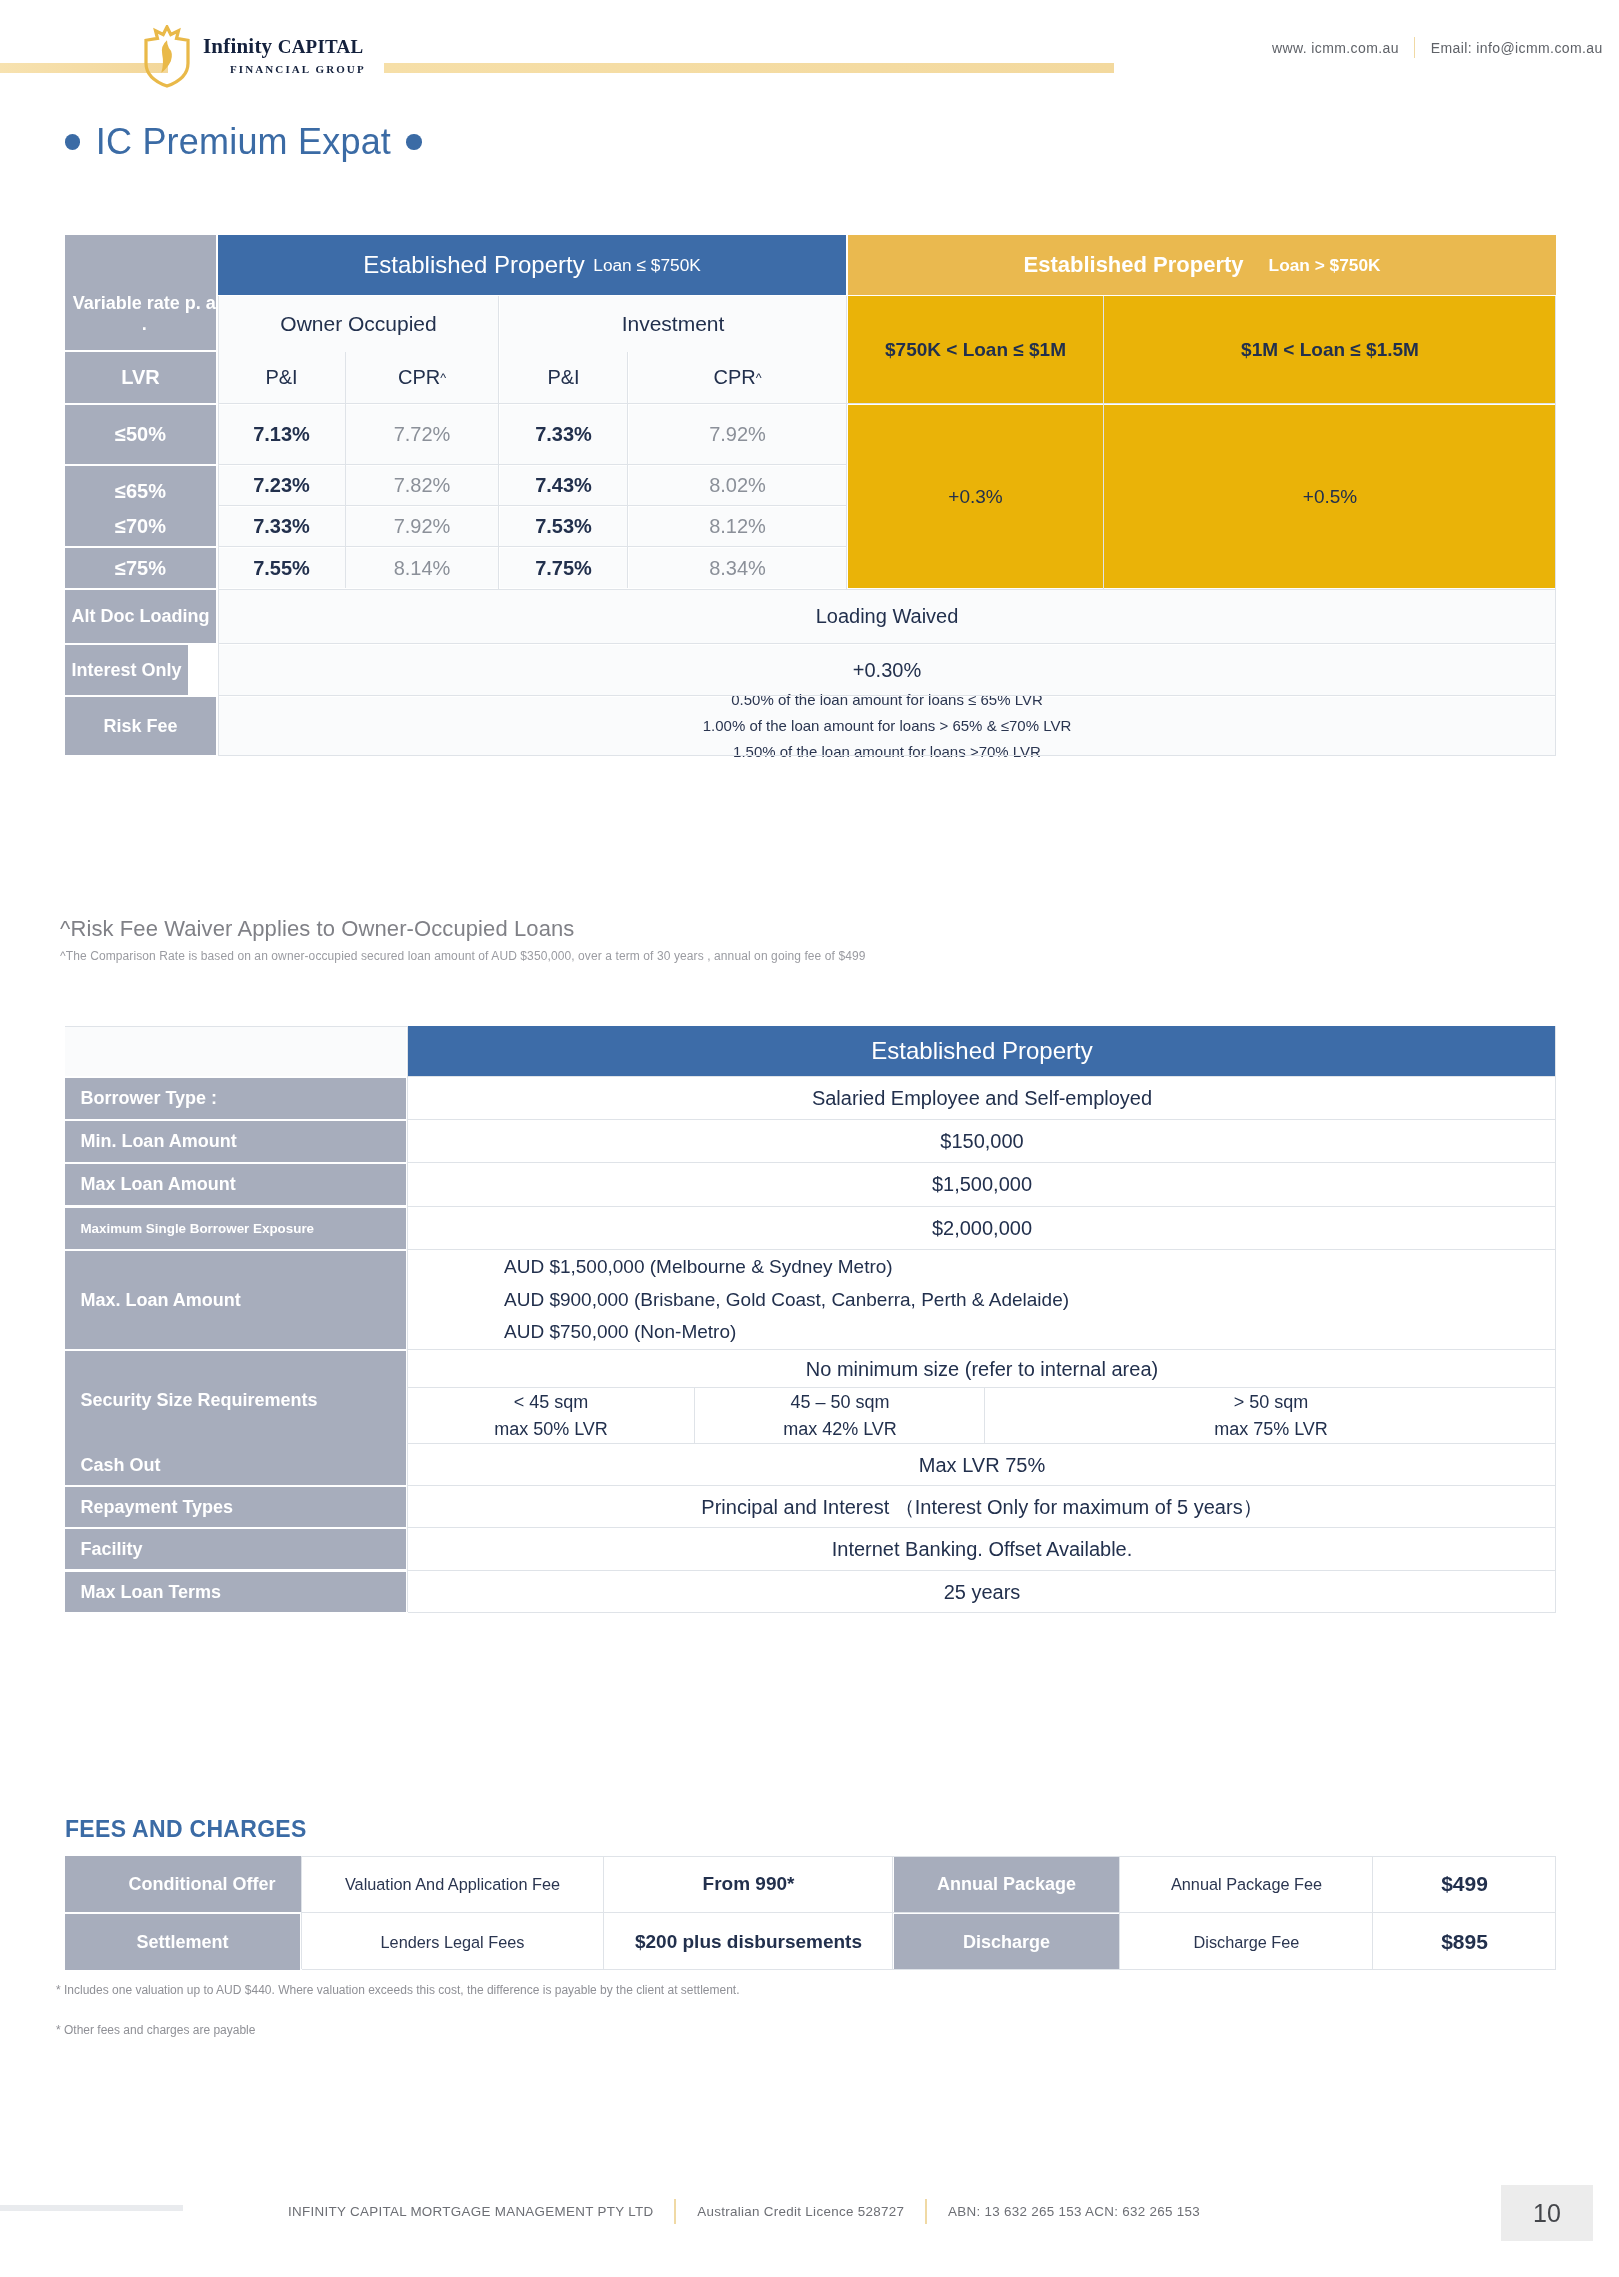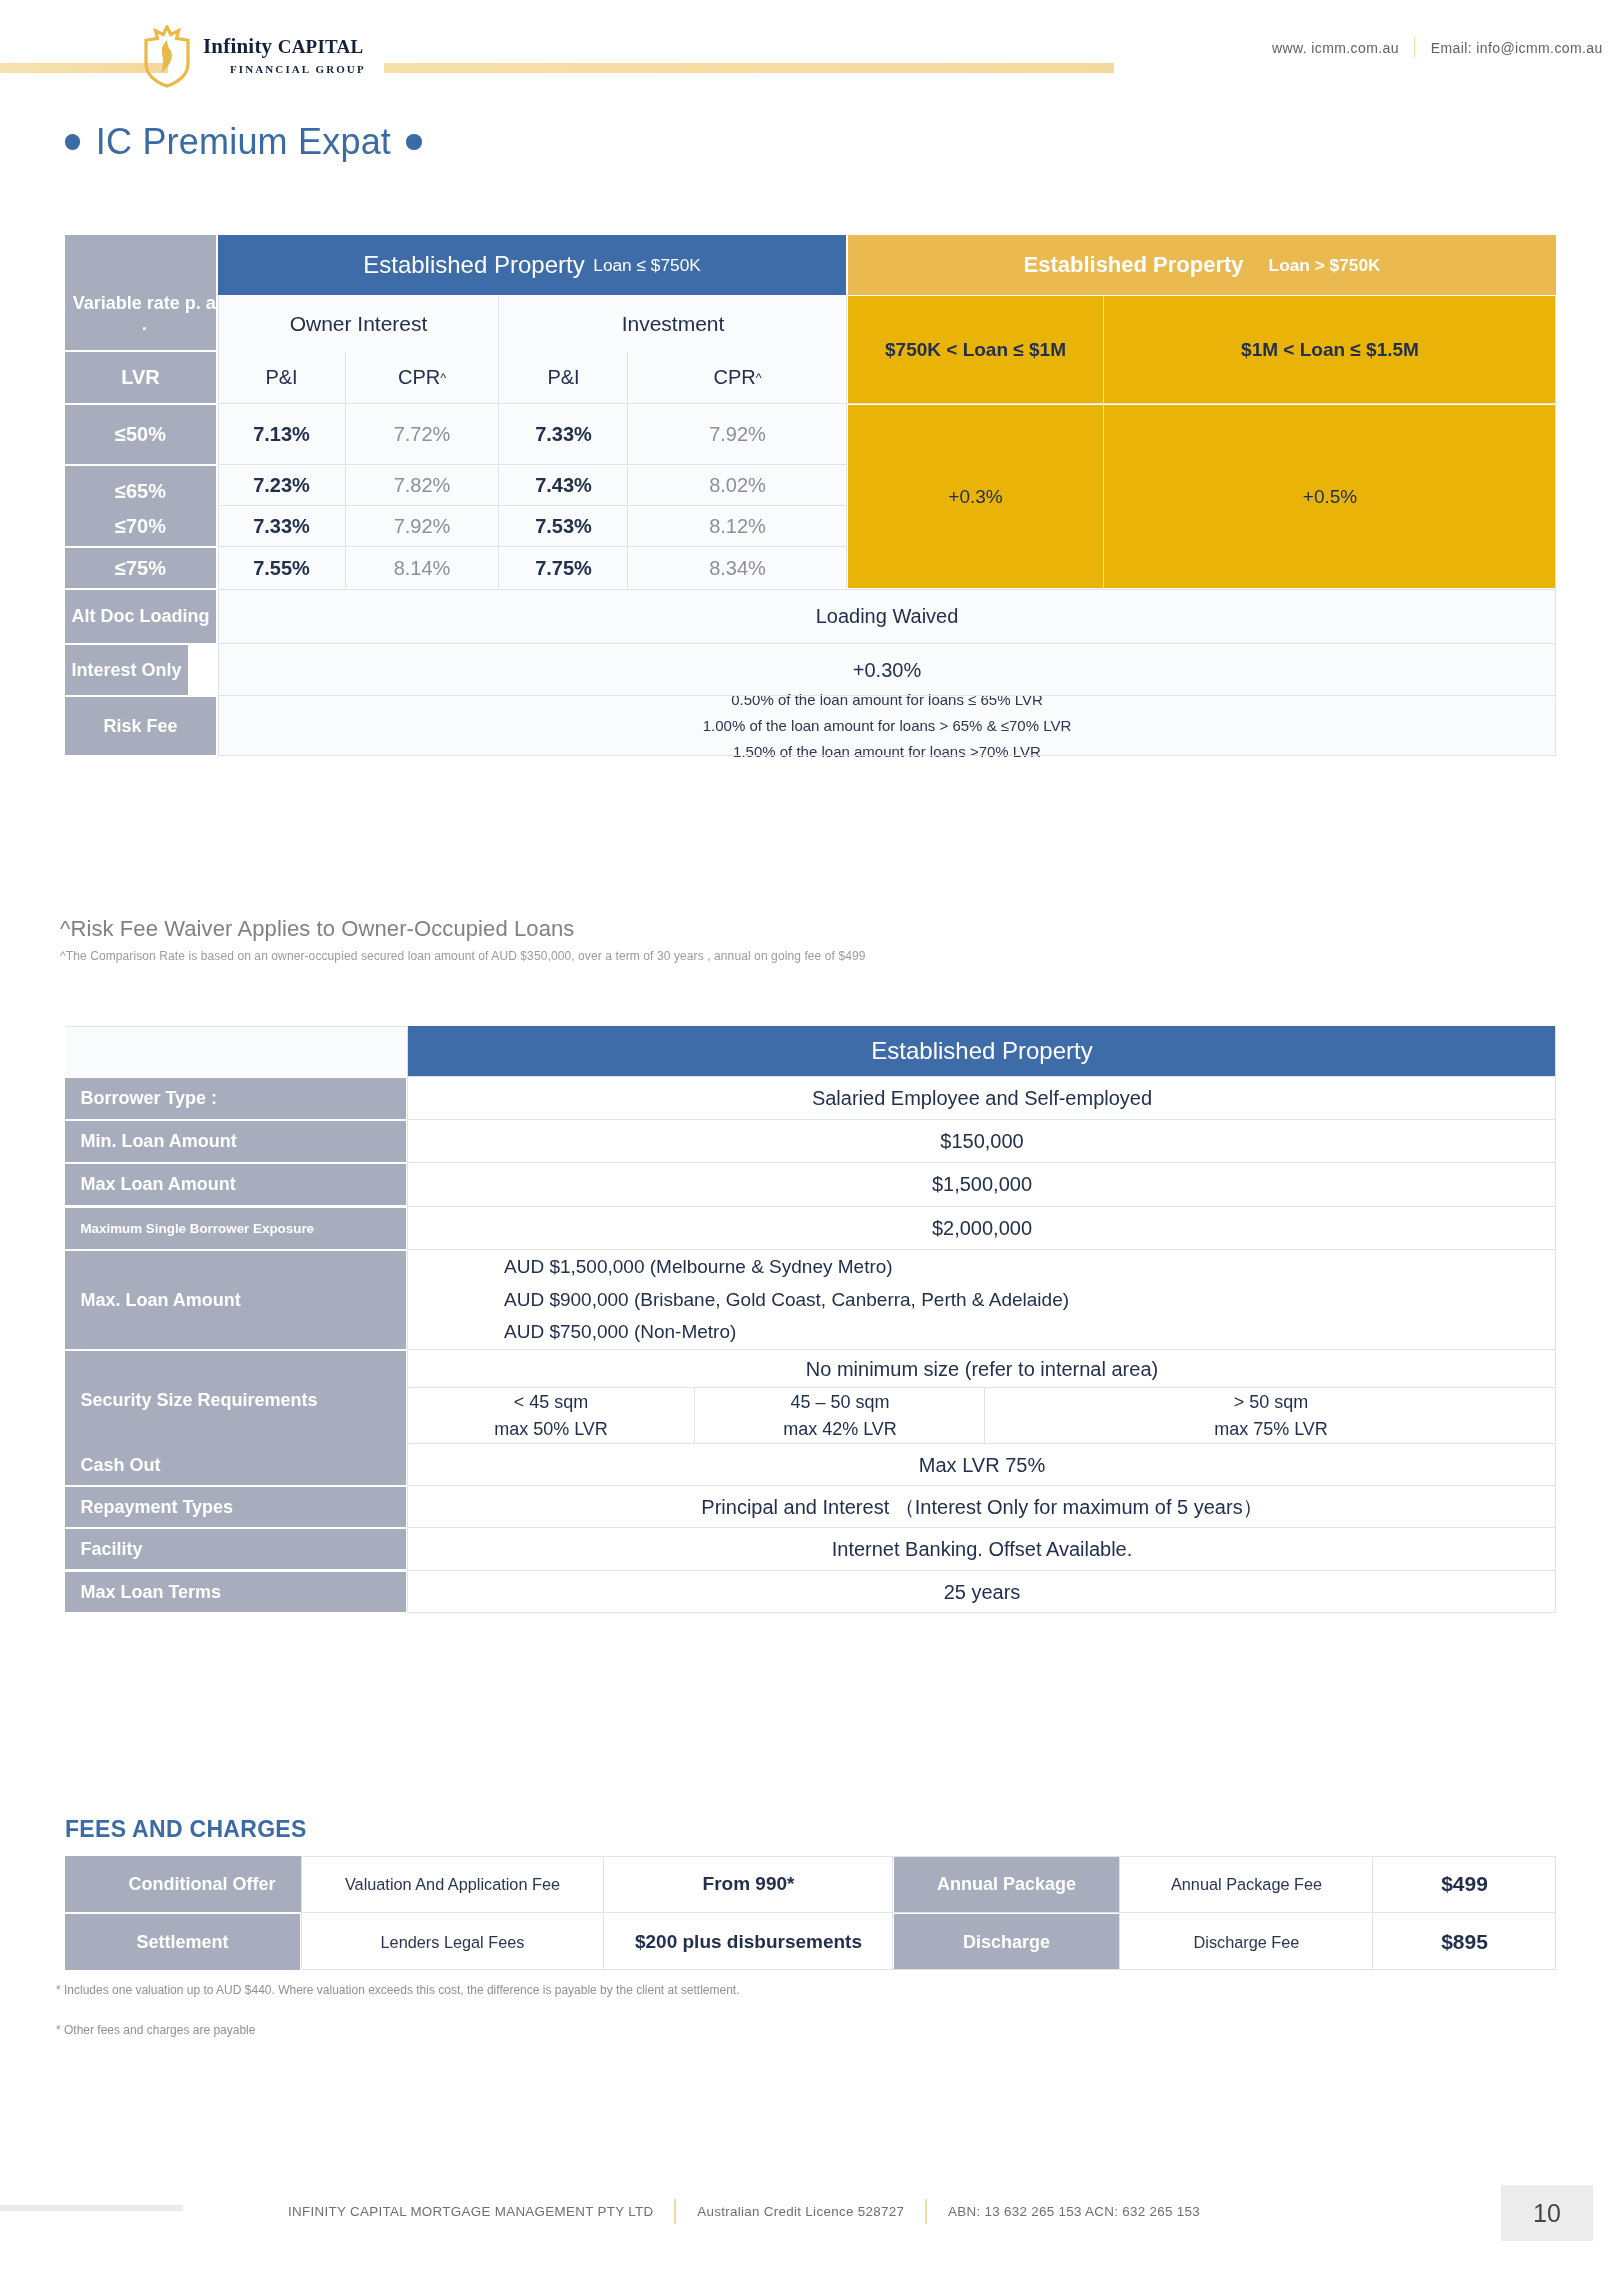--- a/index.html
+++ b/index.html
@@ -169,21 +169,21 @@
   <div class="cell hd-blue" style="left:153px;top:0;width:628px;height:60px;gap:8.6px;">
     <span class="t1-ep-big">Established Property</span>
     <span class="t1-ep-sm">Loan ≤ $750K</span>
   </div>
 
   <div class="cell hd-gold" style="left:783px;top:0;width:708px;height:60px;gap:25px;">
     <span class="t1-gold-big">Established Property</span>
     <span class="t1-gold-sm">Loan &gt; $750K</span>
   </div>
 
-  <div class="cell bd-white t1-sub" style="left:153px;top:61px;width:281px;height:56px;">Owner Interest</div>
+  <div class="cell bd-white t1-sub" style="left:153px;top:61px;width:281px;height:56px;">Owner Occupied</div>
   <div class="cell bd-white t1-sub" style="left:435px;top:61px;width:346px;height:56px;">Investment</div>
 
   <div class="cell bd-white t1-colh" style="left:153px;top:117px;width:127px;height:51px;">P&amp;I</div>
   <div class="cell bd-white t1-colh" style="left:281px;top:117px;width:152px;height:51px;">
     <span>CPR</span>
       <span class="sup">^</span>
   </div>
   <div class="cell bd-white t1-colh" style="left:435px;top:117px;width:127px;height:51px;">P&amp;I</div>
   <div class="cell bd-white t1-colh" style="left:564px;top:117px;width:217px;height:51px;">
     <span>CPR</span>

